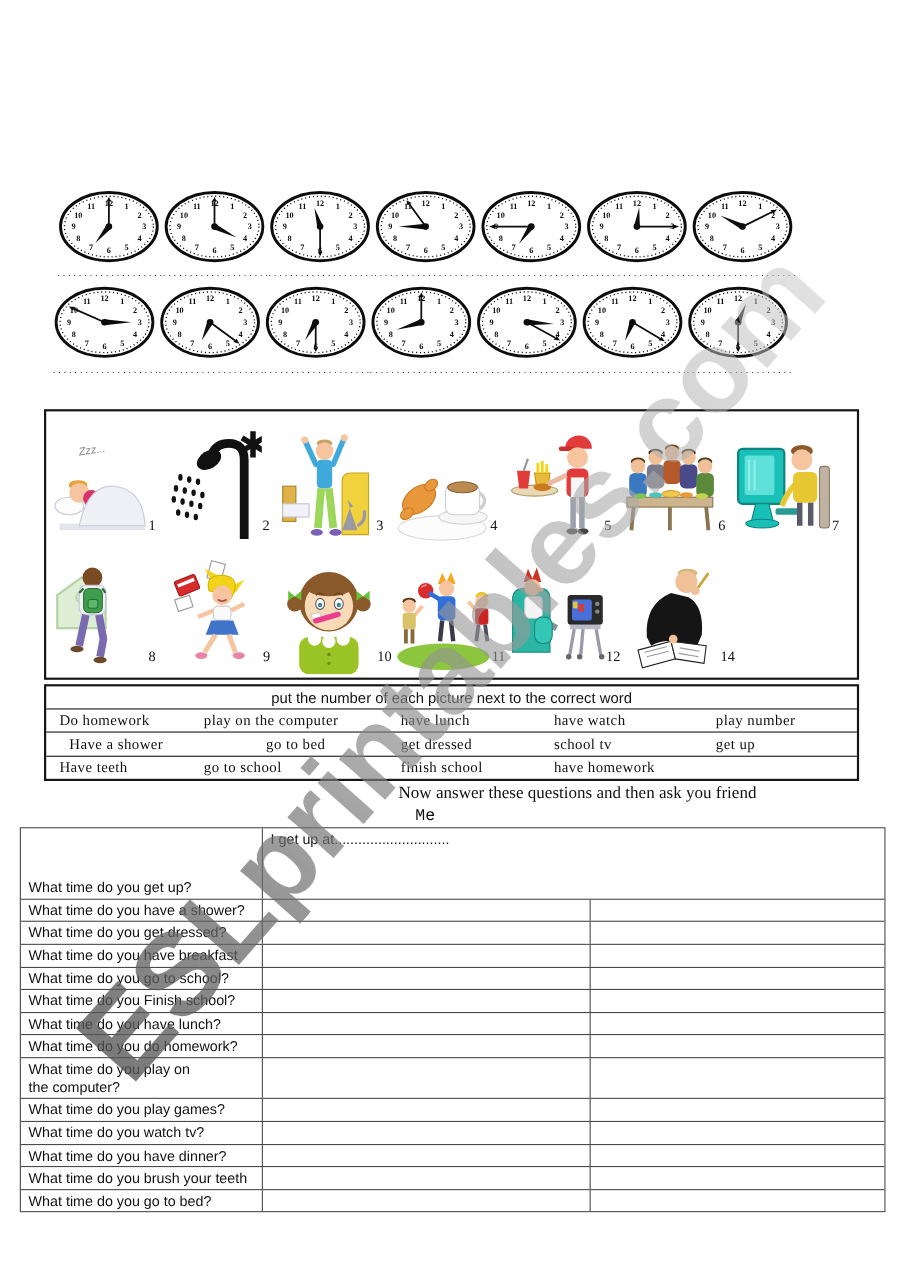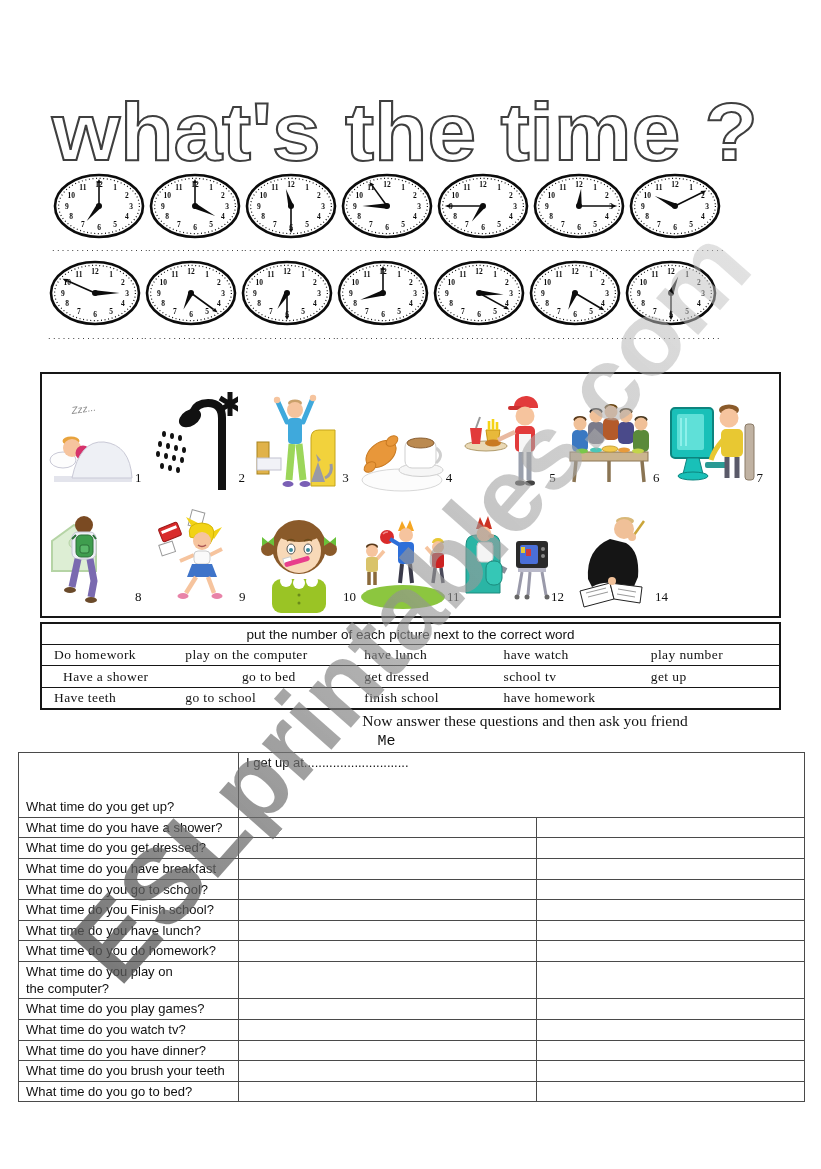--- a/index.html
+++ b/index.html
@@ -47,25 +47,20 @@
              transform:rotate(-48.5deg);font-family:"Liberation Sans",sans-serif;
              font-weight:bold;font-size:106px;line-height:1;pointer-events:none;z-index:30;
              background:linear-gradient(92deg,rgba(78,78,78,.8) 4%,rgba(150,150,150,.62) 52%,rgba(205,205,205,.5) 96%);
              -webkit-background-clip:text;background-clip:text;color:transparent;}
 </style>
 </head>
 <body>
 
 <div class="page">
 
-  <div class="title-wrap">
-    <svg width="740" height="100">
-      <text x="2" y="76" font-family="Liberation Sans, sans-serif" font-size="82" font-weight="bold" fill="#ffffff" stroke="#3f3f3f" stroke-width="2" textLength="706" lengthAdjust="spacingAndGlyphs">what's the time ?</text>
-    </svg>
-  </div>
 
   <div class="clock-row clock-row-1" id="clock-row-1">
       <div class="clock"><svg width="96" height="68" viewBox="0 0 96 68">
           <ellipse cx="47" cy="34" rx="44" ry="31" fill="#fff" stroke="#0c0c0c" stroke-width="2.6"></ellipse>
           <ellipse cx="47" cy="34" rx="40.4" ry="27.6" fill="none" stroke="#0c0c0c" stroke-width="1.2" stroke-dasharray="1 2.6"></ellipse>
           <text x="63.1" y="17.8" text-anchor="middle" font-family="Liberation Serif, serif" font-size="7.5" font-weight="bold" fill="#0c0c0c">1</text>
           <text x="74.8" y="25.8" text-anchor="middle" font-family="Liberation Serif, serif" font-size="7.5" font-weight="bold" fill="#0c0c0c">2</text>
           <text x="79.1" y="36.6" text-anchor="middle" font-family="Liberation Serif, serif" font-size="7.5" font-weight="bold" fill="#0c0c0c">3</text>
           <text x="74.8" y="47.4" text-anchor="middle" font-family="Liberation Serif, serif" font-size="7.5" font-weight="bold" fill="#0c0c0c">4</text>
           <text x="63.1" y="55.4" text-anchor="middle" font-family="Liberation Serif, serif" font-size="7.5" font-weight="bold" fill="#0c0c0c">5</text>

